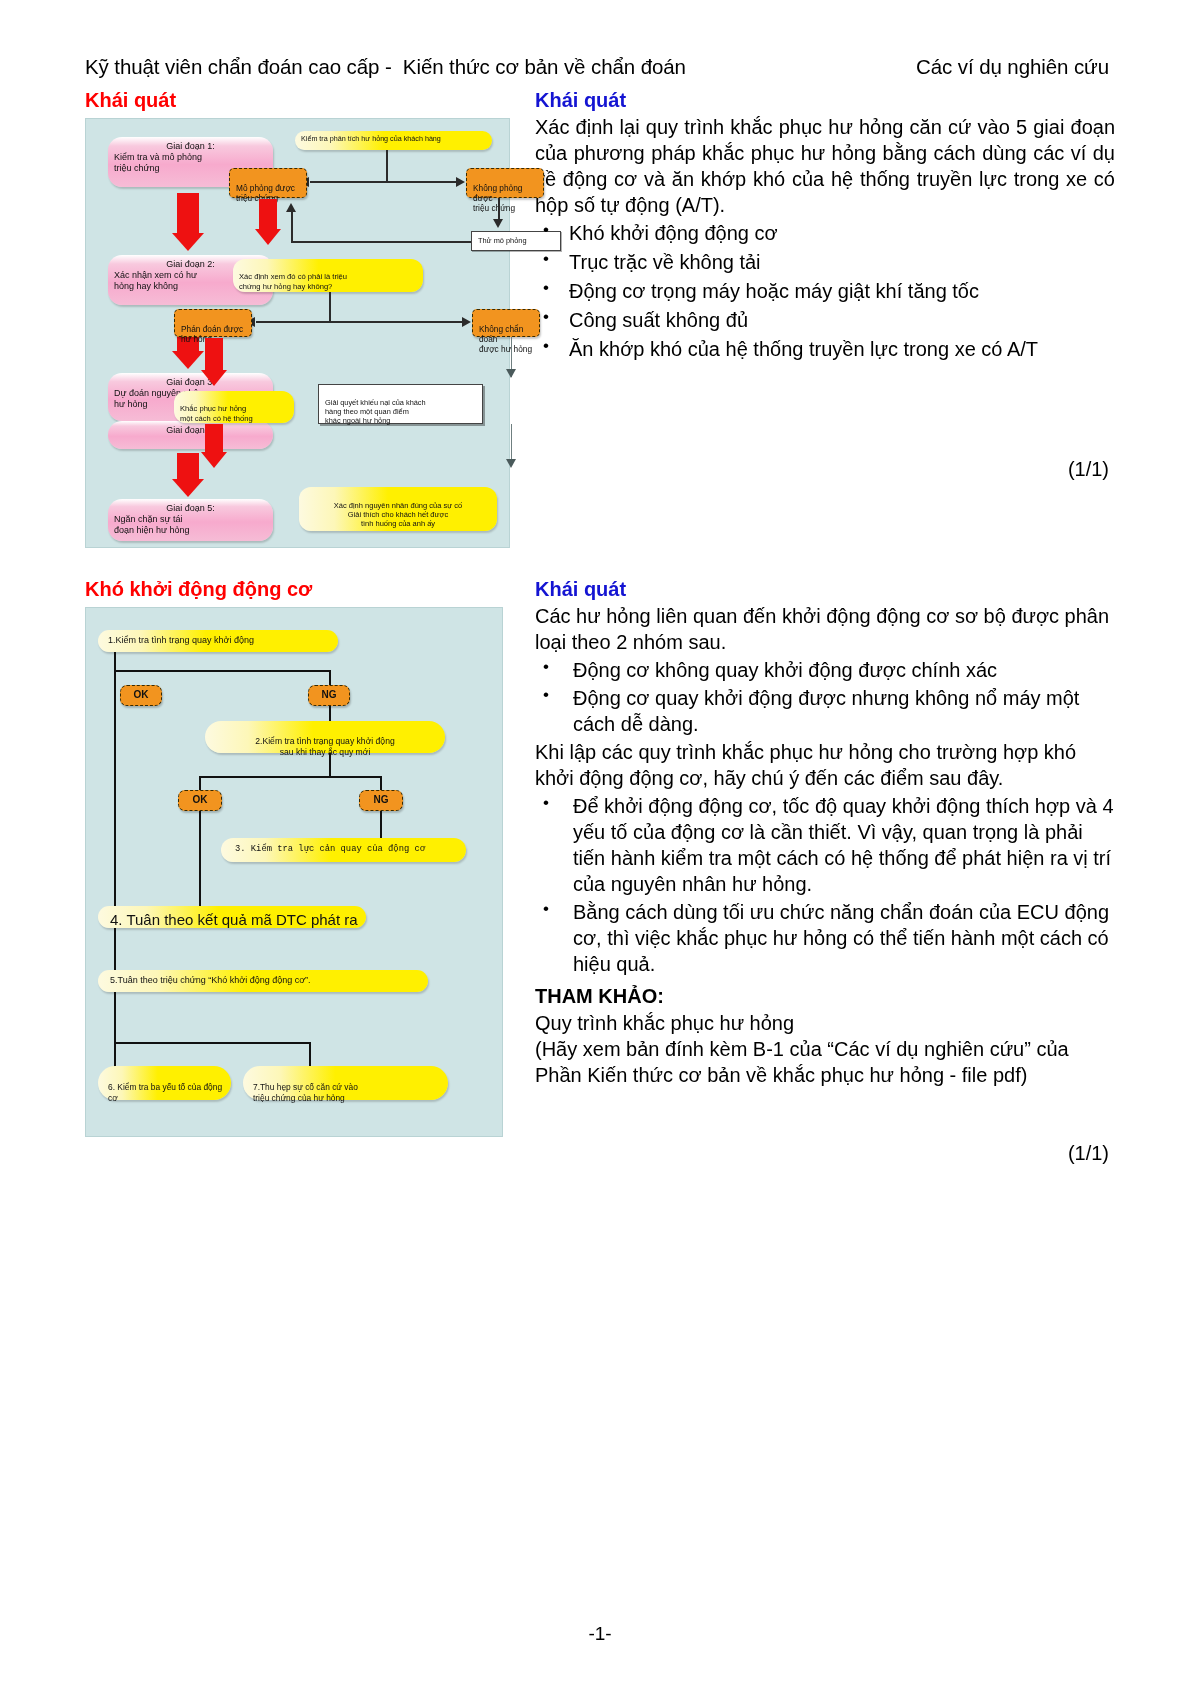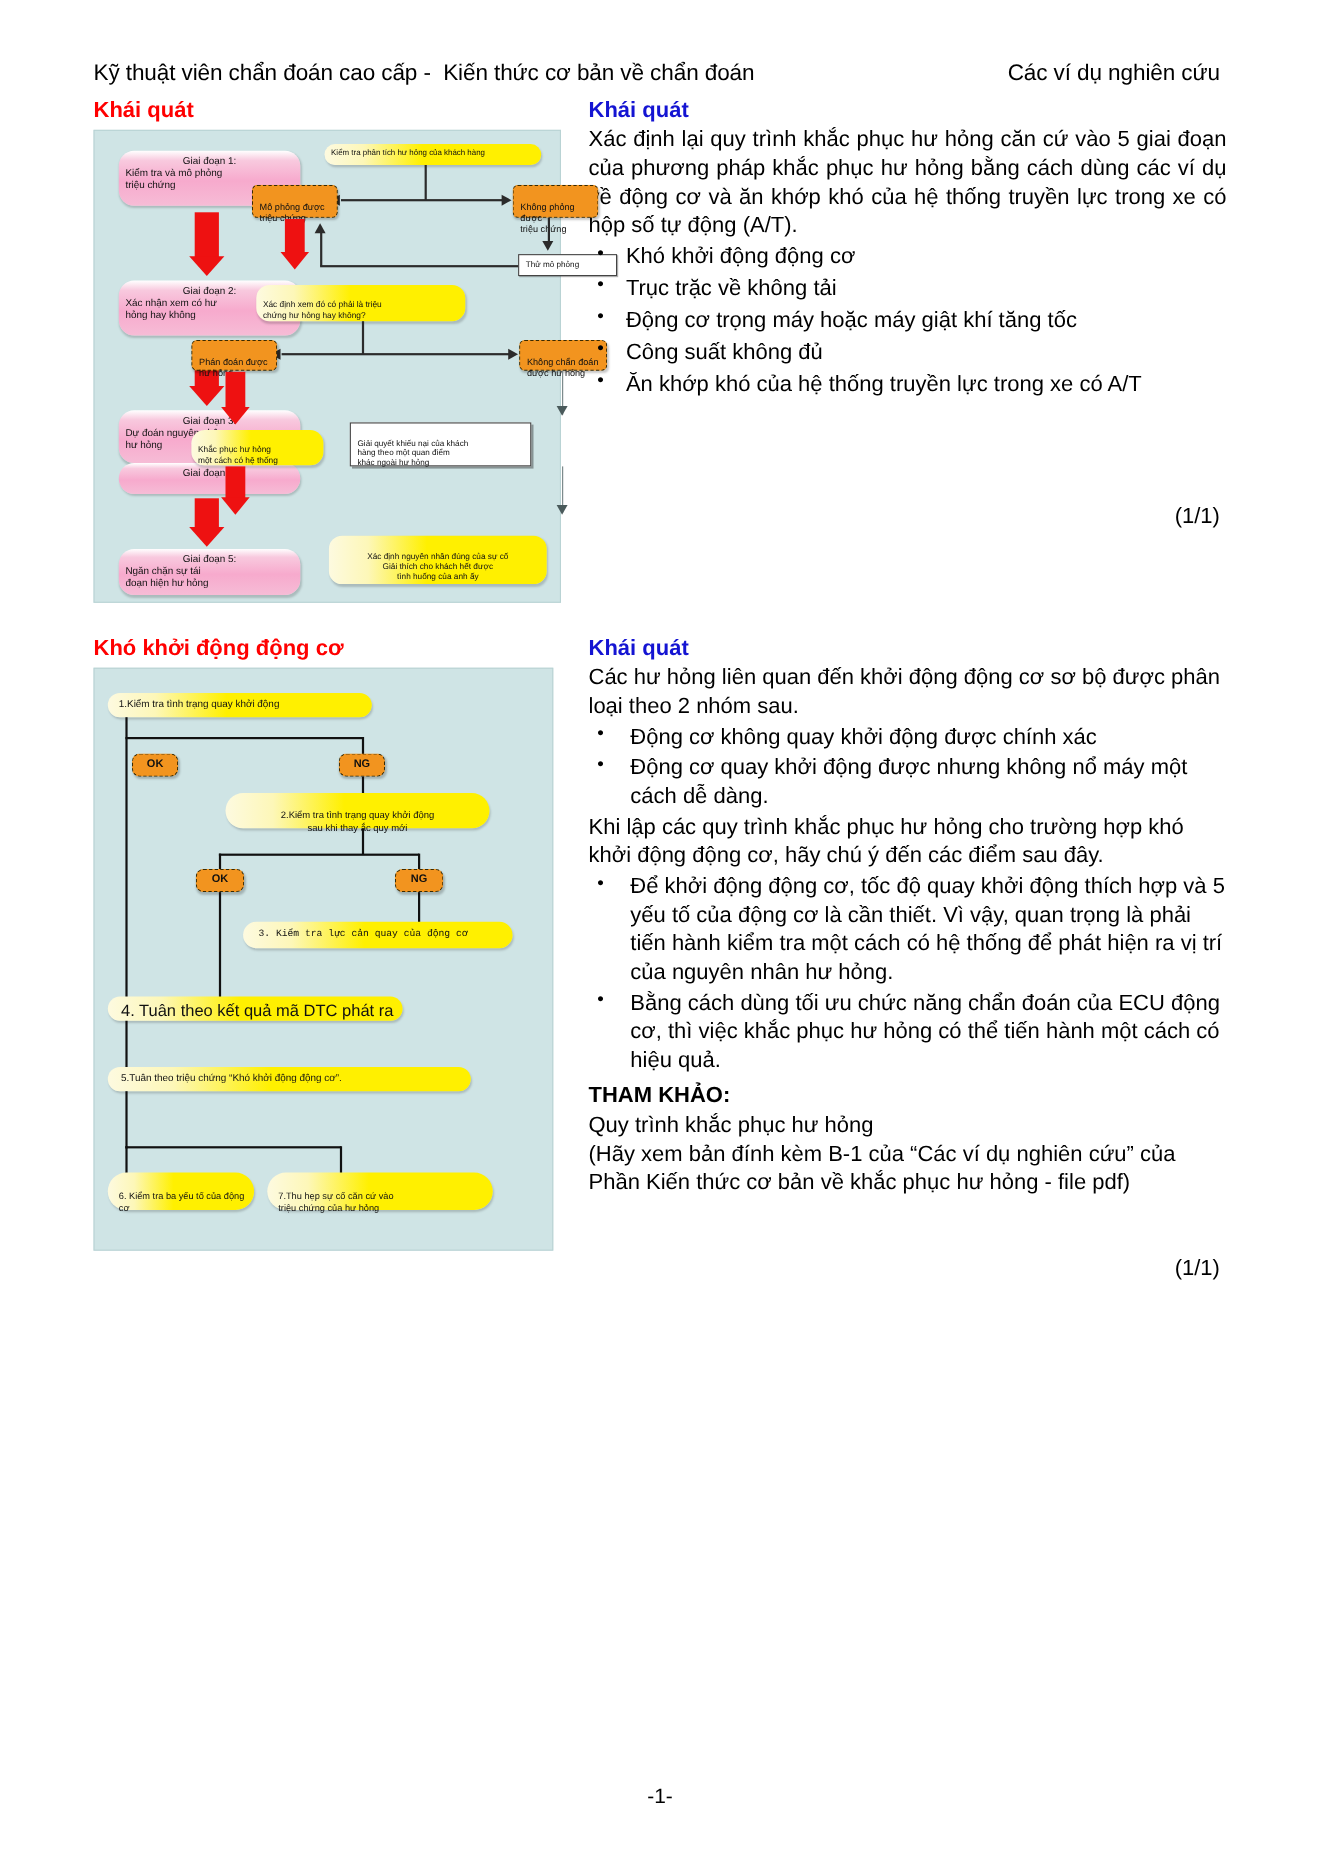--- a/index.html
+++ b/index.html
@@ -318,21 +318,21 @@
         <div class="ln v" style="left:243px; top:173px; height:30px;"></div>
         <div class="ln h" style="left:170px; top:202px; width:212px;"></div>
         <div class="arrowhead left" style="left:160px; top:198px;"></div>
         <div class="arrowhead right" style="left:376px; top:198px;"></div>
 
         <div class="node orange" style="left:88px; top:190px; width:78px; height:28px; white-space:pre-line;">
           <span>Phán đoán được
 hư hỏng</span>
         </div>
 
-        <div class="node orange" style="left:386px; top:190px; width:80px; height:28px; white-space:pre-line;">
+        <div class="node orange" style="left:386px; top:190px; width:68px; height:28px; white-space:pre-line;">
           <span>Không chẩn đoán
 được hư hỏng</span>
         </div>
 
         <div class="redarrow" style="left:108px; top:219px; width:40px; height:50px;">
           <div class="shaft" style="width:18px; height:34px;"></div>
           <div class="head" style="top:32px; border-left-width:13px; border-right-width:13px; border-top-width:16px;"></div>
         </div>
 
         <div class="node yellow" style="left:88px; top:272px; width:120px; height:32px; white-space:pre-line; font-size:7.6px;">
@@ -457,21 +457,21 @@
 
     <div class="col-right">
       <div class="head-blue">Khái quát</div>
       <p class="body-text nojust">Các hư hỏng liên quan đến khởi động động cơ sơ bộ được phân loại theo 2 nhóm sau.</p>
       <ul class="bullets tight">
         <li>Động cơ không quay khởi động được chính xác</li>
         <li>Động cơ quay khởi động được nhưng không nổ máy một cách dễ dàng.</li>
       </ul>
       <p class="body-text nojust">Khi lập các quy trình khắc phục hư hỏng cho trường hợp khó khởi động động cơ, hãy chú ý đến các điểm sau đây.</p>
       <ul class="bullets tight">
-        <li>Để khởi động động cơ, tốc độ quay khởi động thích hợp và 5 yếu tố của động cơ là cần thiết. Vì vậy, quan trọng là phải tiến hành kiểm tra một cách có hệ thống để phát hiện ra vị trí của nguyên nhân hư hỏng.</li>
+        <li>Để khởi động động cơ, tốc độ quay khởi động thích hợp và 4 yếu tố của động cơ là cần thiết. Vì vậy, quan trọng là phải tiến hành kiểm tra một cách có hệ thống để phát hiện ra vị trí của nguyên nhân hư hỏng.</li>
         <li>Bằng cách dùng tối ưu chức năng chẩn đoán của ECU động cơ, thì việc khắc phục hư hỏng có thể tiến hành một cách có hiệu quả.</li>
       </ul>
       <p class="ref-title">THAM KHẢO:</p>
       <p class="body-text nojust" style="margin-top:2px;">Quy trình khắc phục hư hỏng</p>
       <p class="body-text nojust" style="margin-top:0;">(Hãy xem bản đính kèm B-1 của “Các ví dụ nghiên cứu” của Phần Kiến thức cơ bản về khắc phục hư hỏng - file pdf)</p>
 
       <div class="page-num-right" style="margin-top:54px;">(1/1)</div>
     </div>
   </div>
 

